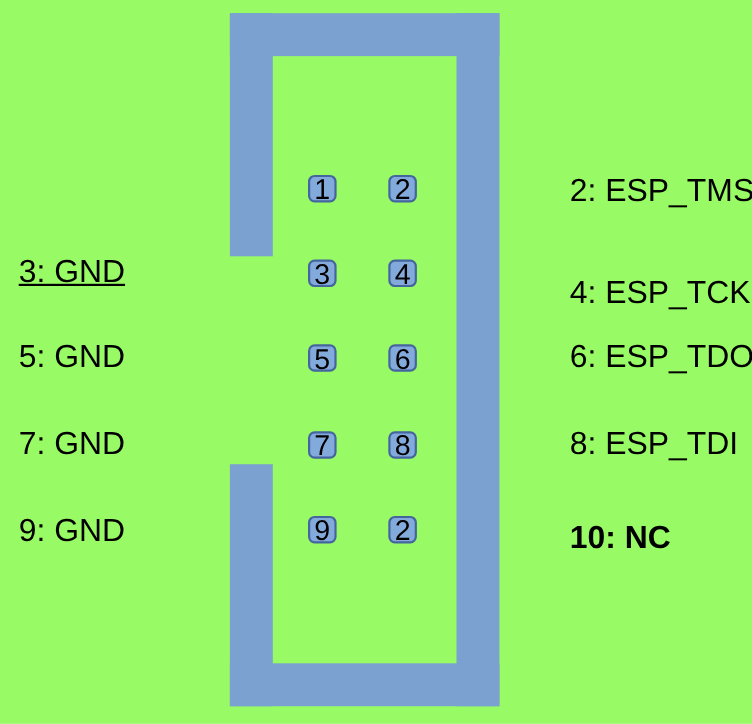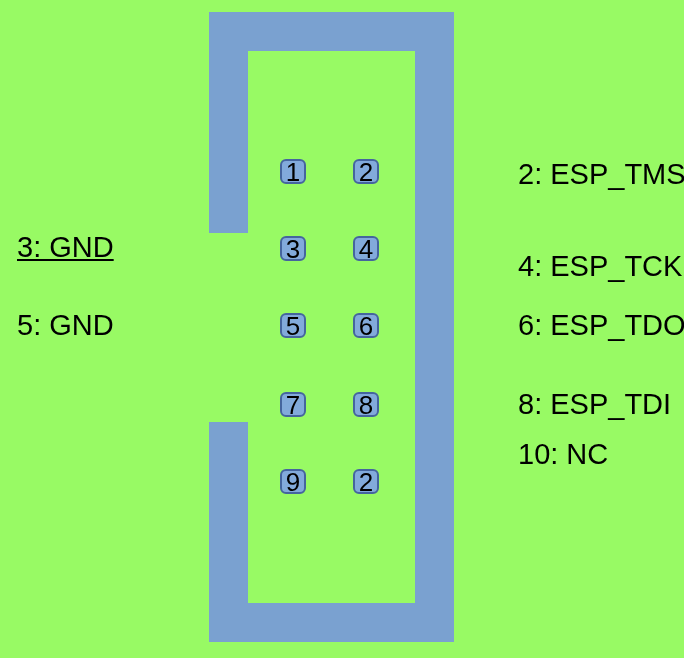--- a/index.html
+++ b/index.html
@@ -30,21 +30,21 @@
     position: absolute;
     font-size: 29px;
     line-height: 33px;
     white-space: nowrap;
   }
   .label.left  { left: 17px; }
   .label.right { left: 518px; }
   .ll1 { top: 158px; } .ll2 { top: 231px; text-decoration: underline; } .ll3 { top: 309px; text-align: center; }
   .ll4 { top: 388px; } .ll5 { top: 467px; }
   .rl1 { top: 158px; } .rl2 { top: 230px; margin-top: 20px; } .rl3 { top: 309px; }
-  .rl4 { top: 388px; } .rl5 { top: 438px; }
+  .rl4 { top: 388px; } .rl5 { top: 473px; font-weight: bold; }
 
   .pin {
     position: absolute;
     width: 26px;
     height: 25px;
     box-sizing: border-box;
     background: var(--pin-fill);
     border: 2px solid var(--pin-border);
     border-radius: 6px;
     display: flex;
@@ -66,20 +66,22 @@
 <div class="canvas">
 
   <div class="blue bar-top"></div>
   <div class="blue bar-right"></div>
   <div class="blue bar-bottom"></div>
   <div class="blue bar-left-upper"></div>
   <div class="blue bar-left-lower"></div>
 
   <div class="label left ll2">3: GND</div>
   <div class="label left ll3">5: GND</div>
+  <div class="label left ll4">7: GND</div>
+  <div class="label left ll5">9: GND</div>
 
   <div class="label right rl1">2: ESP_TMS</div>
   <div class="label right rl2">4: ESP_TCK</div>
   <div class="label right rl3">6: ESP_TDO</div>
   <div class="label right rl4">8: ESP_TDI</div>
   <div class="label right rl5">10: NC</div>
 
   <div class="pin col-left pr1">1</div>
   <div class="pin col-left pr2">3</div>
   <div class="pin col-left pr3">5</div>

